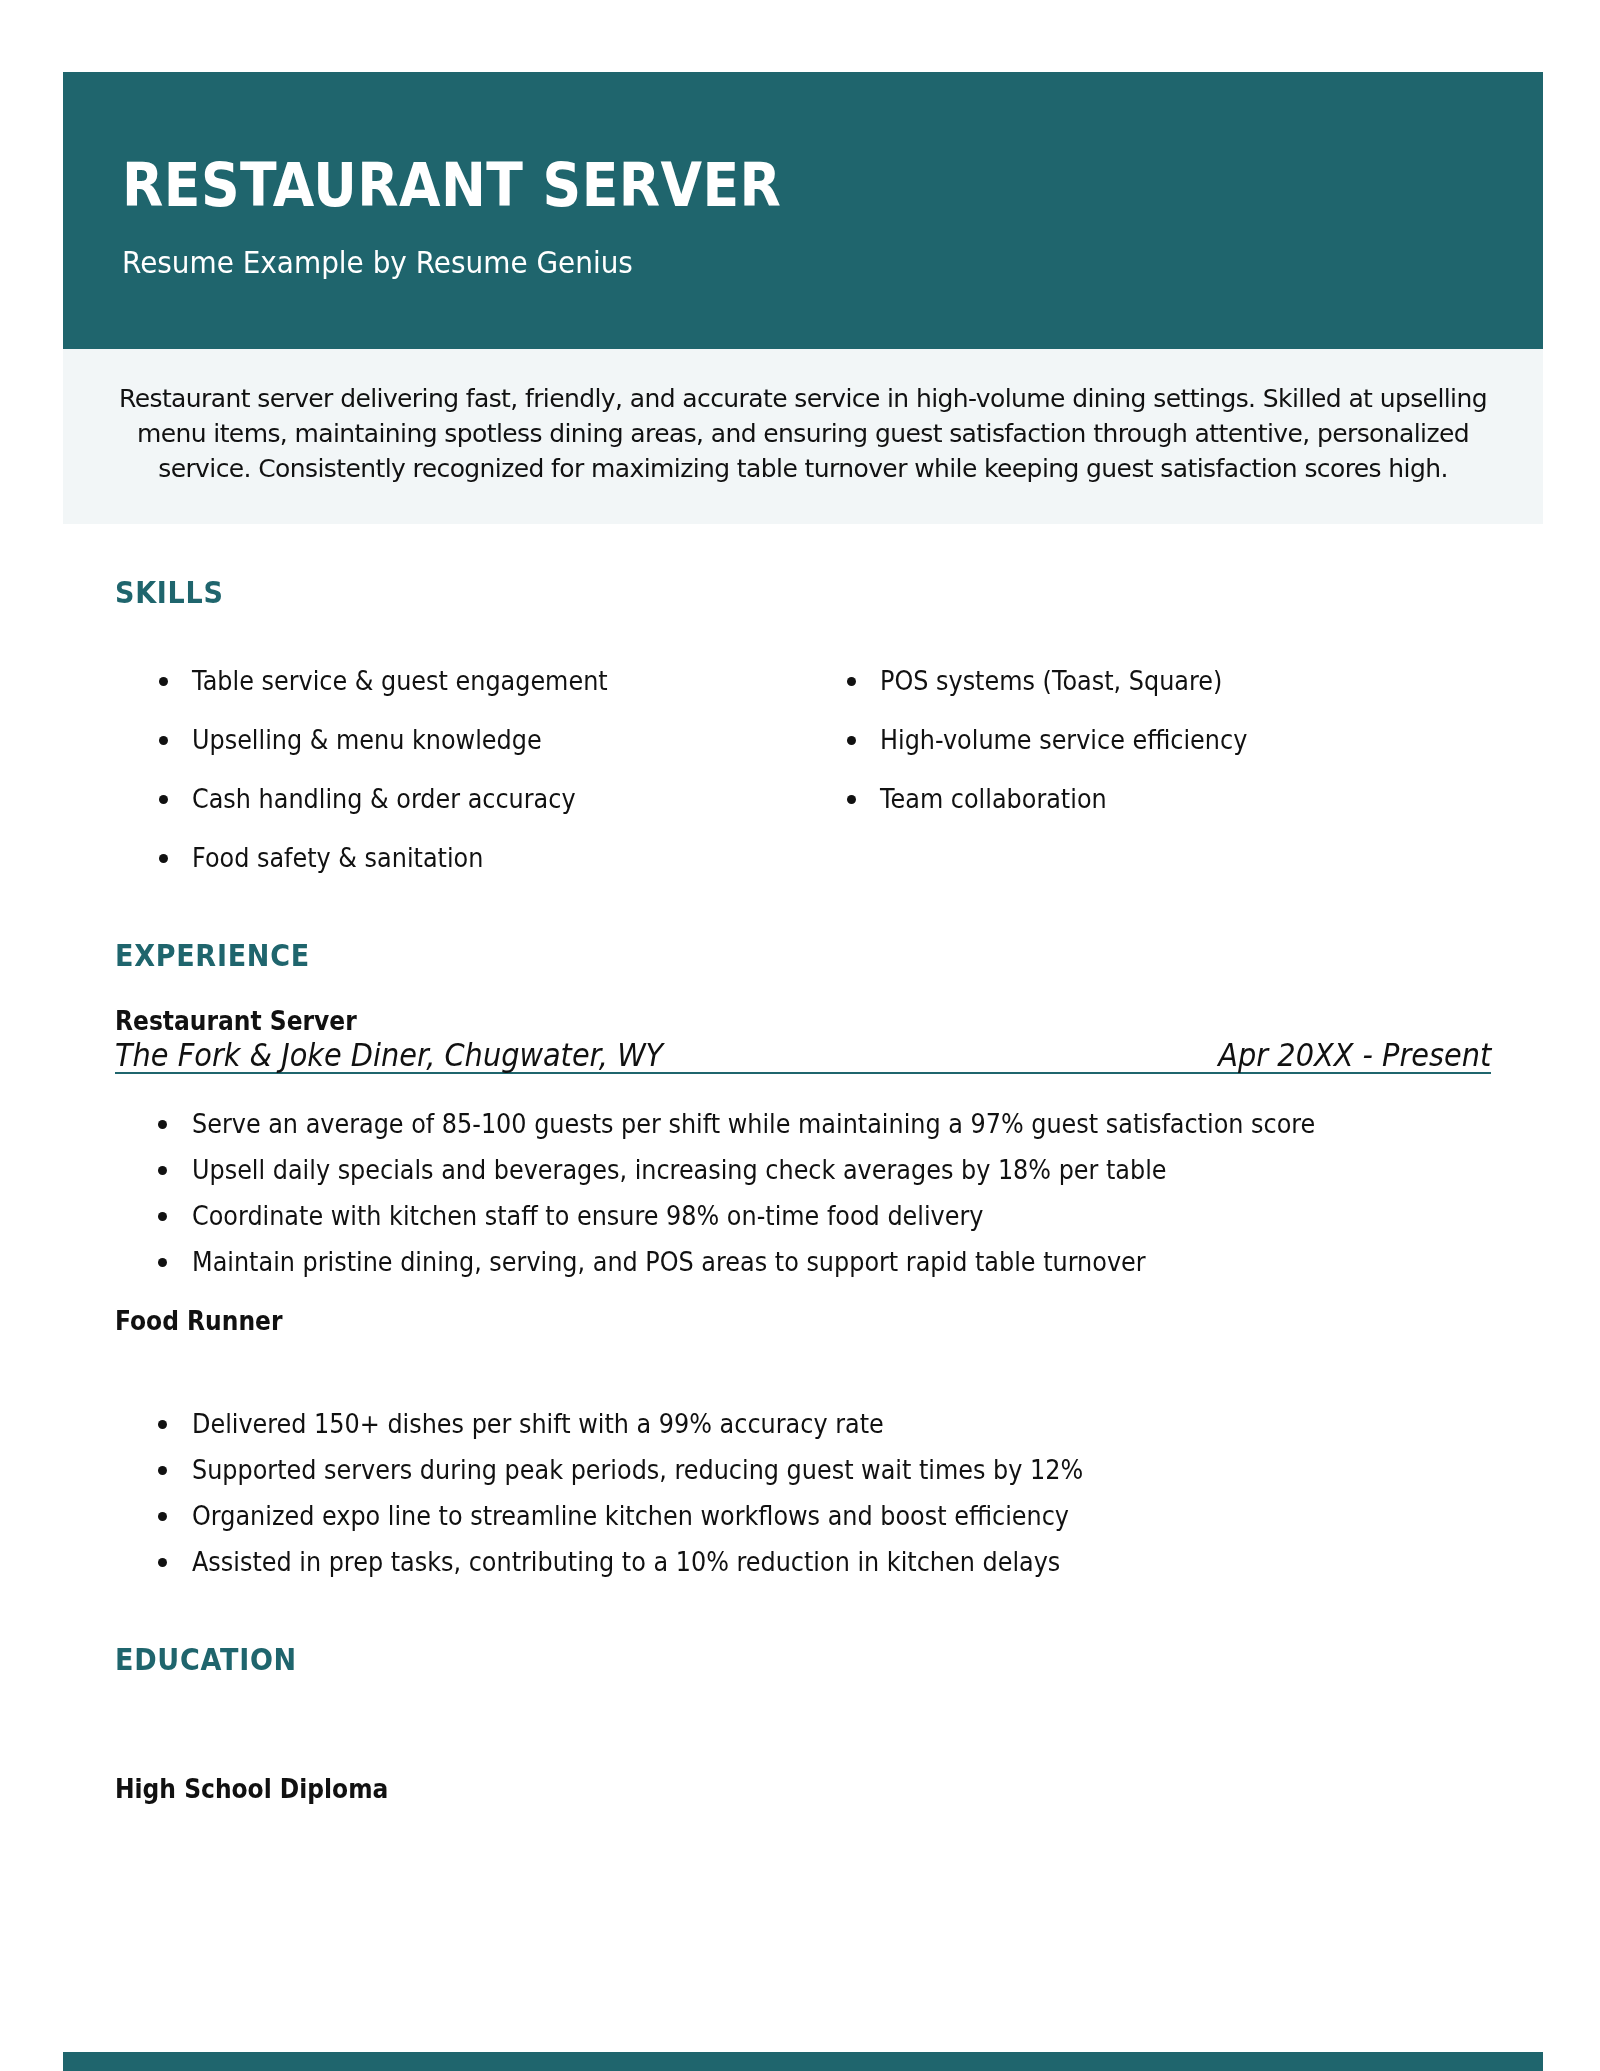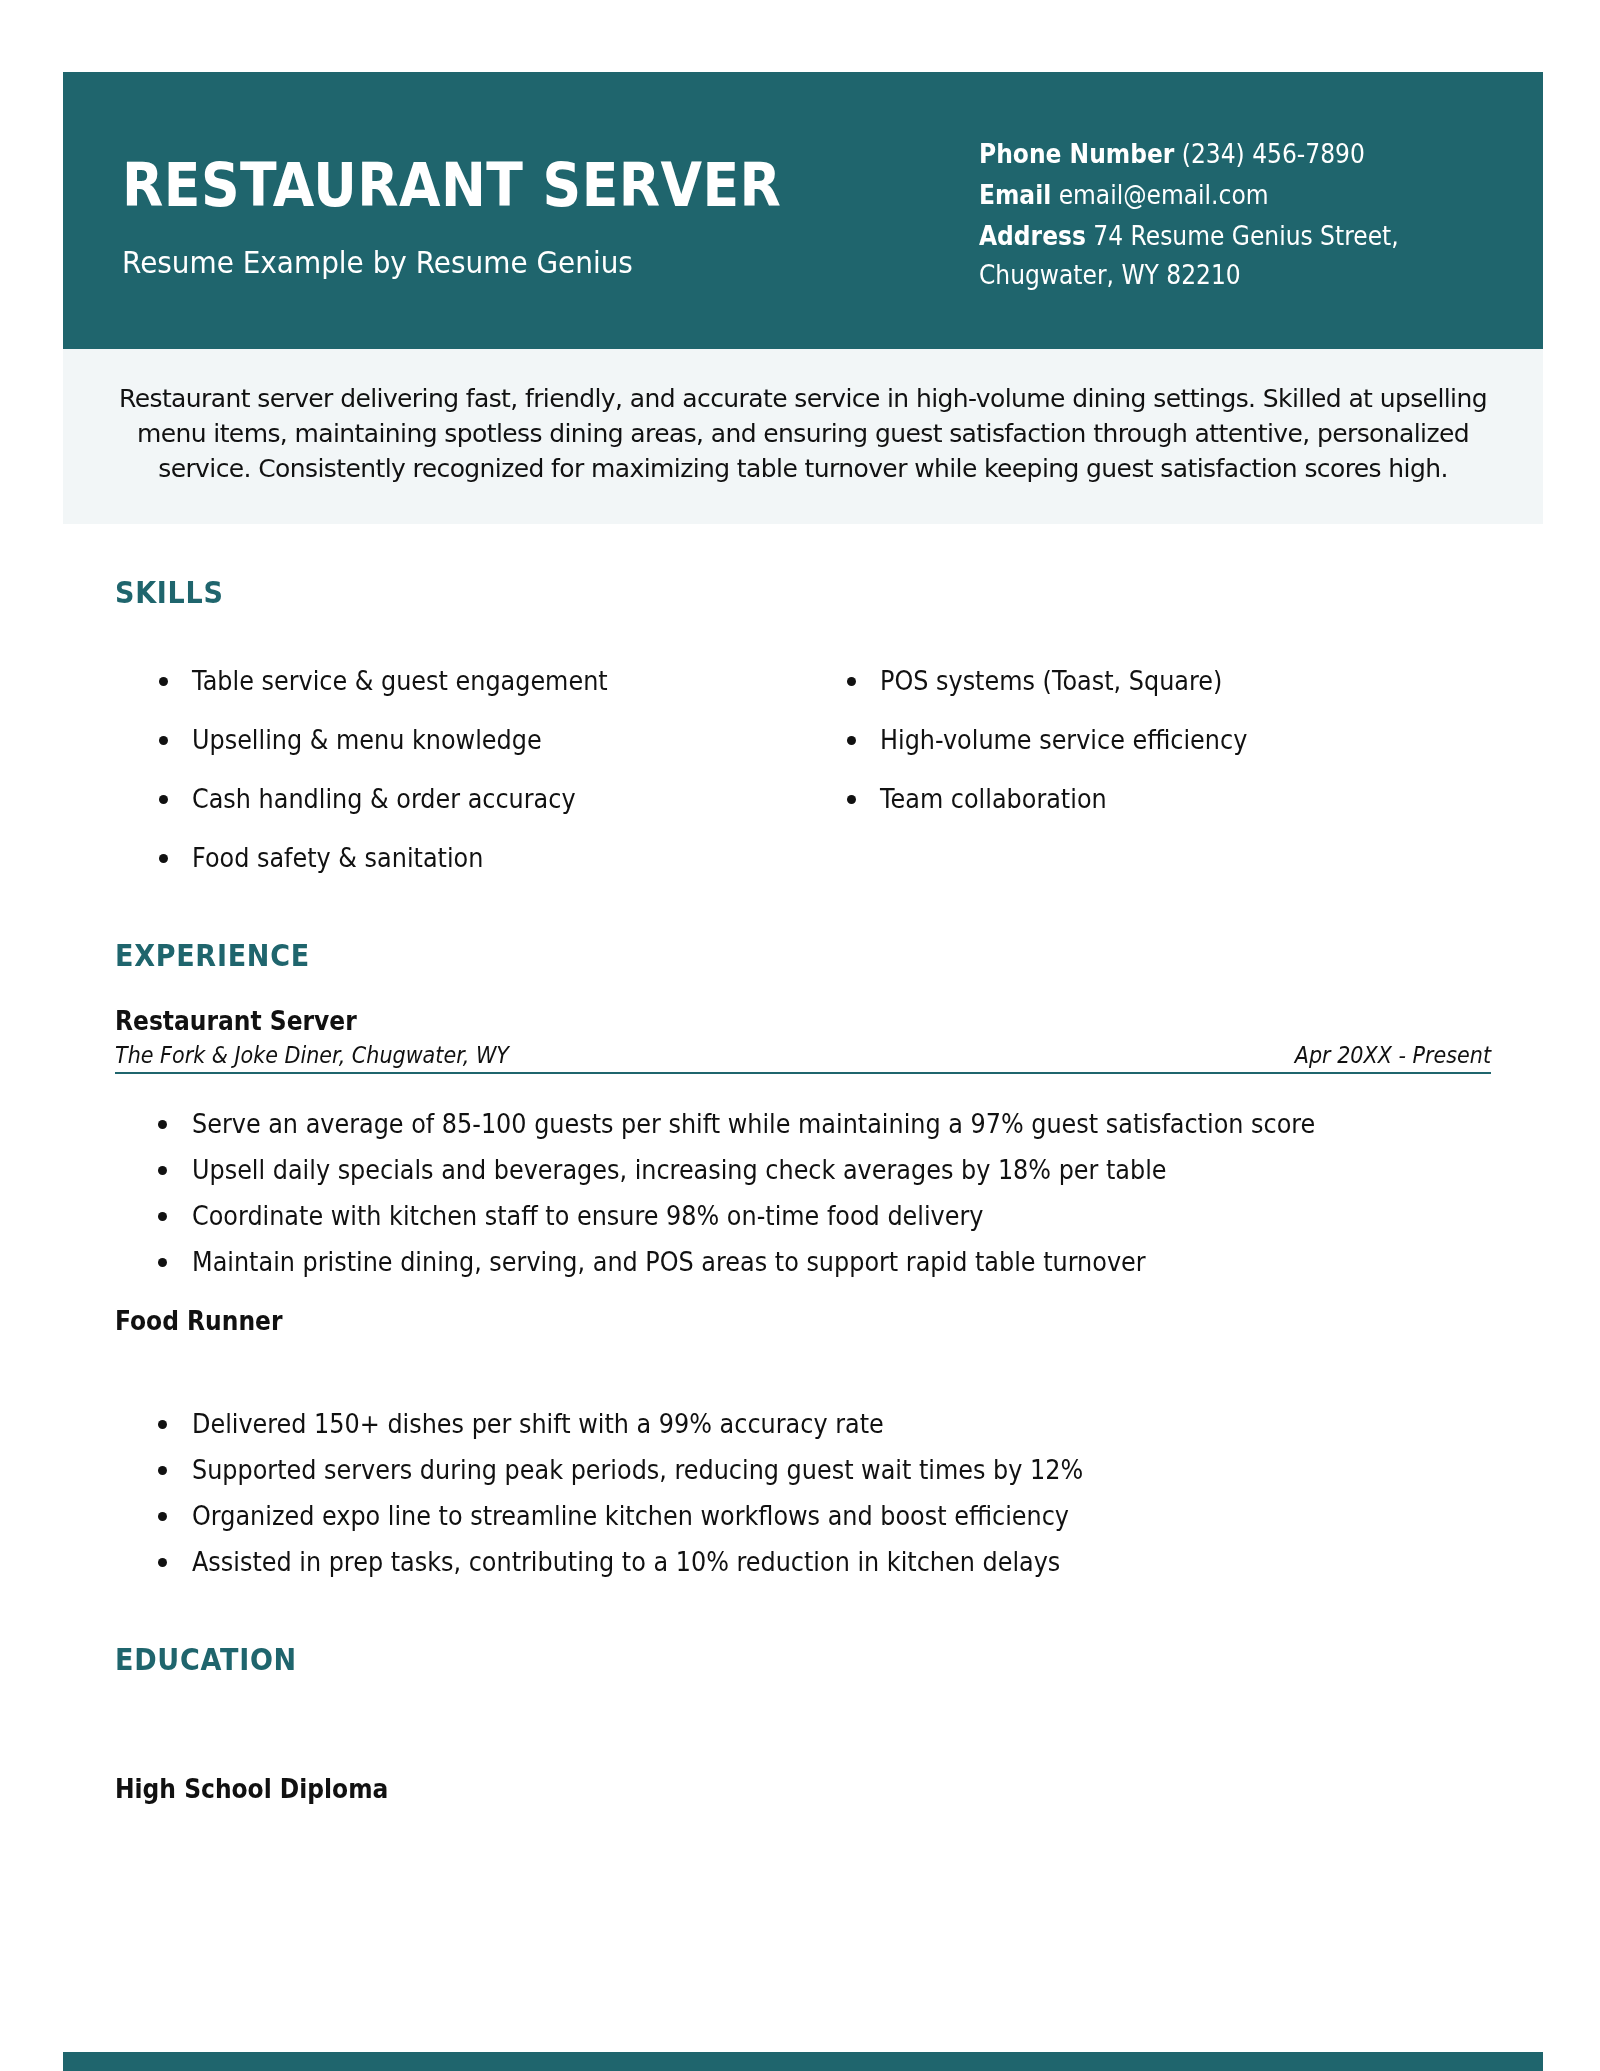--- a/index.html
+++ b/index.html
@@ -59,21 +59,21 @@
     position: absolute; left: 33px; top: 0; transform: scaleX(0.92); transform-origin: left center;
   }
 
   .entry { position: absolute; left: 115px; width: 1376px; }
   .entry .role {
     font-size: 26px; font-weight: bold; line-height: 34px;
     font-family: "DejaVu Sans", sans-serif; transform: scaleX(0.9); transform-origin: left center; white-space: nowrap;
   }
   .entry .meta {
     position: relative; height: 36px; border-bottom: 2.5px solid #1f656d;
-    font-style: italic; font-size: 23px; line-height: 34px;
+    font-style: italic; font-size: 32px; line-height: 34px;
     font-family: "DejaVu Sans", sans-serif;
   }
   .entry .meta .place { position: absolute; left: 0; top: 0; transform: scaleX(0.9); transform-origin: left center; white-space: nowrap; }
   .entry .meta .date { position: absolute; right: 0; top: 0; transform: scaleX(0.9); transform-origin: right center; white-space: nowrap; }
 
   .bullets { position: absolute; left: 115px; list-style: none; }
   .bullets li {
     position: relative; height: 46px; font-size: 26px; line-height: 40px;
     font-family: "DejaVu Sans", sans-serif; white-space: nowrap;
   }
@@ -87,35 +87,20 @@
   .footer {
     position: absolute; left: 63px; top: 2052px; width: 1480px; height: 19px; background: #1f656d;
   }
 </style>
 </head>
 <body>
 
 <div class="header">
   <div class="title">RESTAURANT SERVER</div>
   <div class="subtitle">Resume Example by Resume Genius</div>
-  <div class="contact">
-    <div class="row">
-      <span class="lbl">Phone Number</span>
-      <span>(234) 456-7890</span>
-    </div>
-    <div class="row">
-      <span class="lbl">Email</span>
-      <span>email@email.com</span>
-    </div>
-    <div class="row">
-      <span class="lbl">Address</span>
-      <span>74 Resume Genius Street,</span>
-    </div>
-    <div class="row addr2">Chugwater, WY 82210</div>
-  </div>
 </div>
 
 <div class="summary">
   <p>Restaurant server delivering fast, friendly, and accurate service in high-volume dining settings. Skilled at upselling menu items, maintaining spotless dining areas, and ensuring guest satisfaction through attentive, personalized service. Consistently recognized for maximizing table turnover while keeping guest satisfaction scores high.</p>
 </div>
 
 <div class="section-title" style="top:578px;">SKILLS</div>
 
 <ul class="skill-col" style="left:159px; top:661px;">
   <li>

